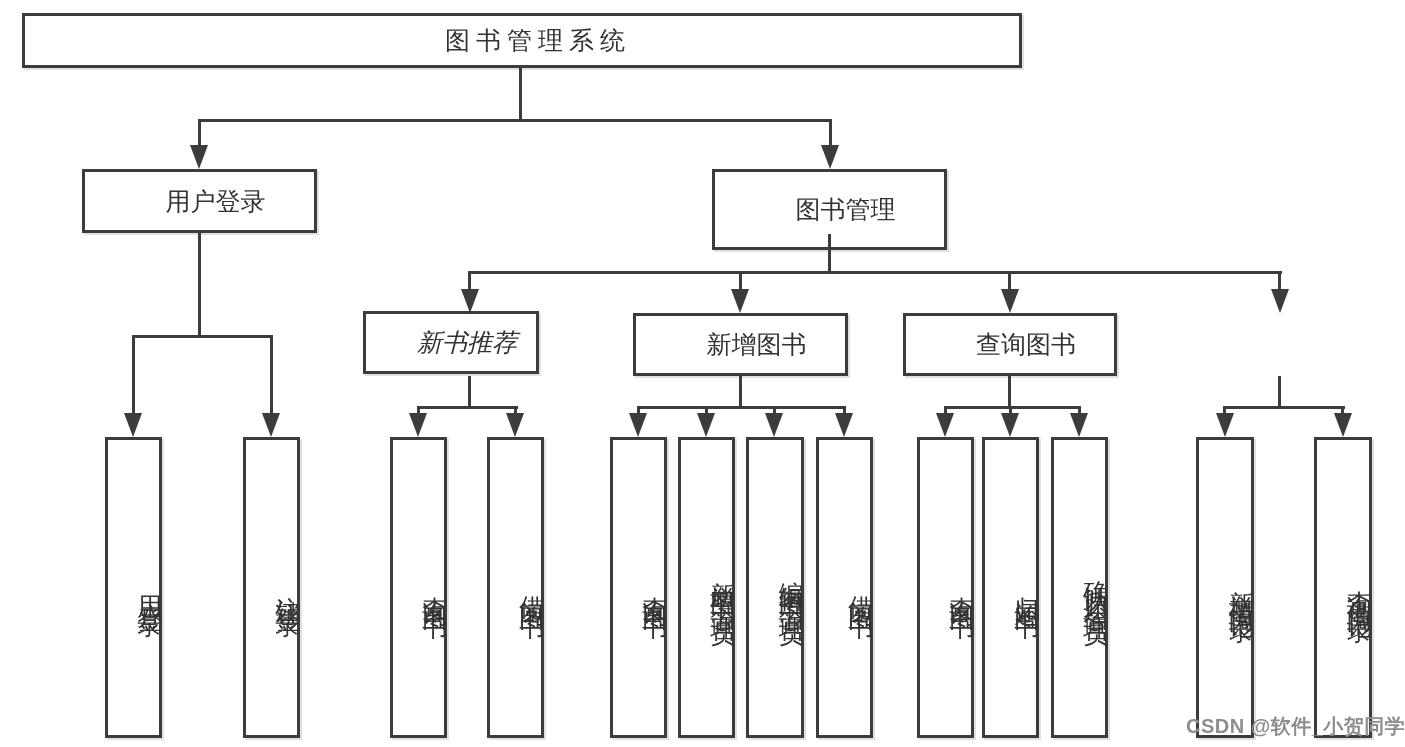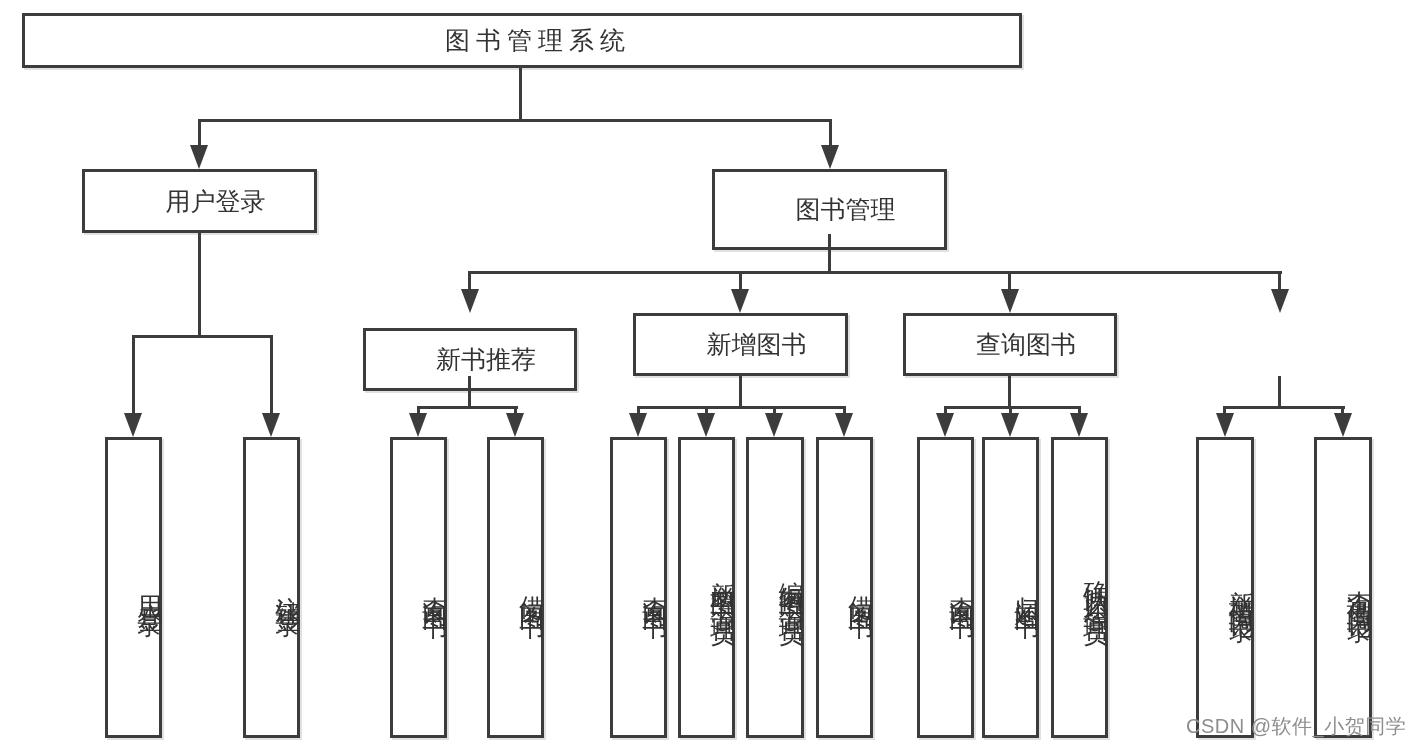--- a/index.html
+++ b/index.html
@@ -28,39 +28,40 @@
   .vl{width:3px;}
   .ar{
     position:absolute;width:0;height:0;
     border-left:9px solid transparent;border-right:9px solid transparent;
     border-top:24px solid var(--line,#3c3c3c);
   }
   .watermark{
     position:absolute;left:1186px;top:713px;z-index:6;
     font-size:20px;letter-spacing:.5px;color:var(--wm,#8d8d8d);
     white-space:nowrap;
+    font-weight:bold;
   }
 </style>
 </head>
 <body>
 
 <div class="stage">
 
   <div class="box root" style="left:22px;top:13px;width:1000px;height:55px;">
     <span class="lbl">图书管理系统</span>
   </div>
 
   <div class="box" style="left:82px;top:169px;width:235px;height:64px;">
     <span class="lbl">用户登录</span>
   </div>
   <div class="box" style="left:712px;top:169px;width:235px;height:81px;">
     <span class="lbl">图书管理</span>
   </div>
 
-  <div class="box" style="left:363px;top:328px;width:214px;height:63px;">
+  <div class="box" style="left:363px;top:311px;width:176px;height:63px;font-style:italic;">
     <span class="lbl">新书推荐</span>
   </div>
   <div class="box" style="left:633px;top:313px;width:215px;height:63px;">
     <span class="lbl">新增图书</span>
   </div>
   <div class="box" style="left:903px;top:313px;width:214px;height:63px;">
     <span class="lbl">查询图书</span>
   </div>
 
   <div class="box leaf" style="left:105px;top:437px;width:57px;height:301px;">

